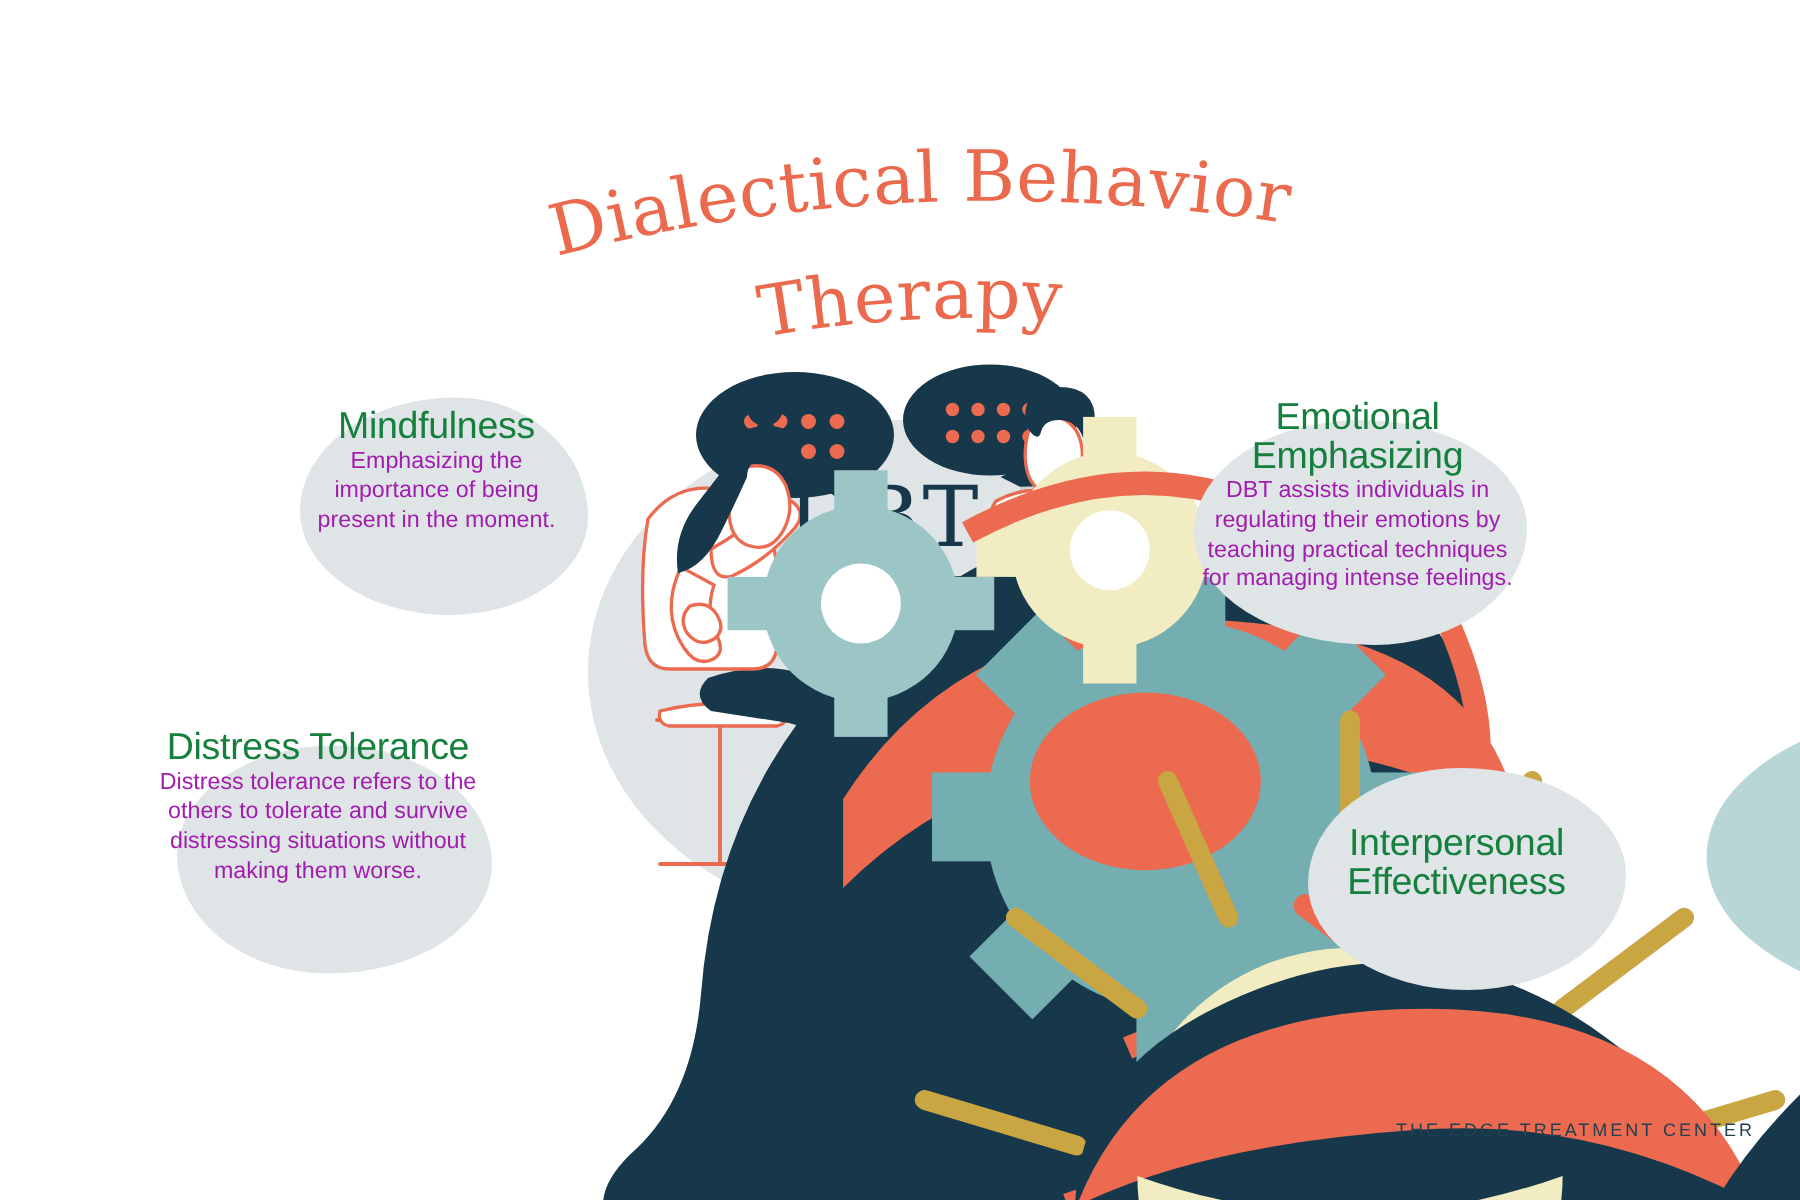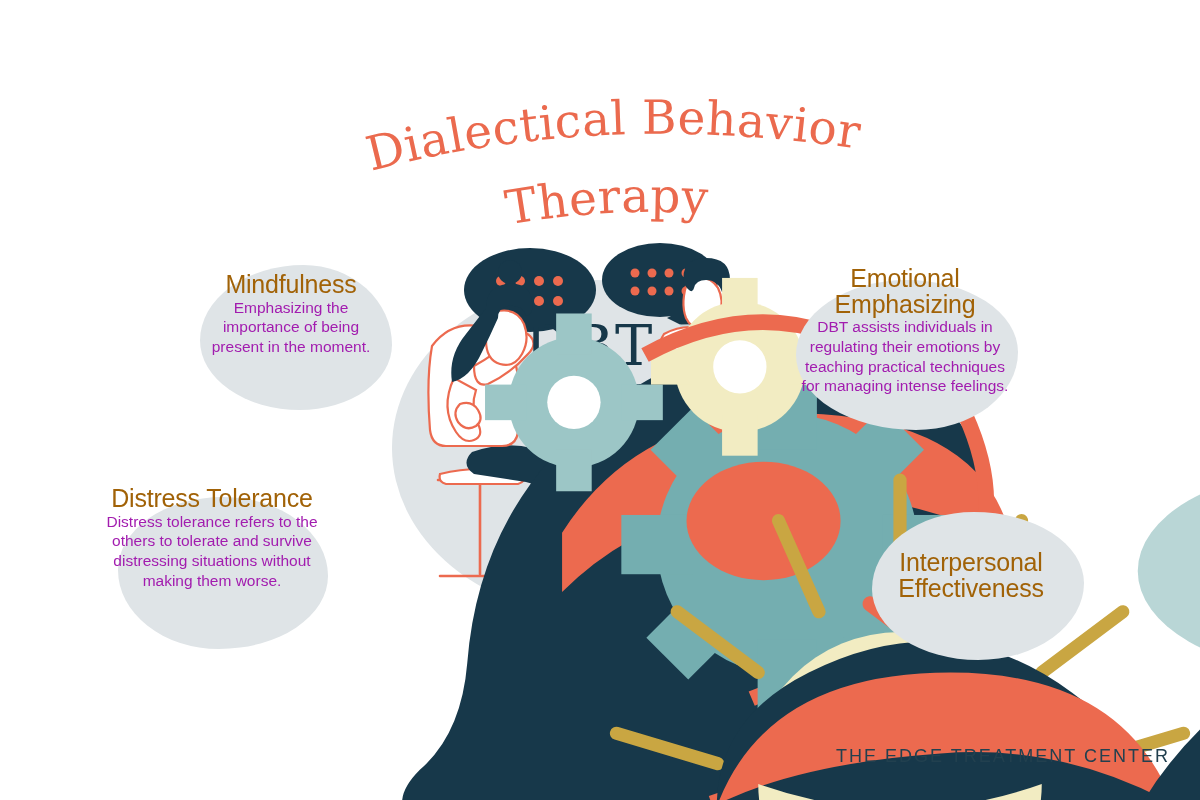--- a/index.html
+++ b/index.html
@@ -41,21 +41,21 @@
   }
   .dbt-squiggle{
     position:absolute;left:520px;top:382px;width:130px;height:30px;
   }
 
   
   .card{position:absolute;}
   .blob{position:absolute;background:#dfe4e7;border-radius:50%;}
   .card-title{
     position:relative;
-    color:#a16207;
+    color:#15803d;
     font-size:25px;
     line-height:1.02;
     font-weight:400;
     text-align:center;
     letter-spacing:-0.2px;
   }
   .card-body{
     position:relative;
     color:#a21caf;
     font-size:15.5px;
@@ -86,21 +86,21 @@
   #blob-interpersonal{left:872px;top:512px;width:212px;height:148px;
     border-radius:48% 52% 50% 50% / 52% 48% 52% 48%;}
   .head-interpersonal{position:absolute;left:794px;top:446px;width:110px;height:128px;}
 
   .head-svg{display:block;width:100%;height:100%;}
 
   
   .footer{
     position:absolute;right:30px;top:746px;
     color:#22404f;
-    font-size:18px;
+    font-size:12px;
     letter-spacing:2.0px;
     font-weight:400;
   }
 </style>
 </head>
 <body>
 
 <div class="stage">
 
   <div class="title-wrap">

